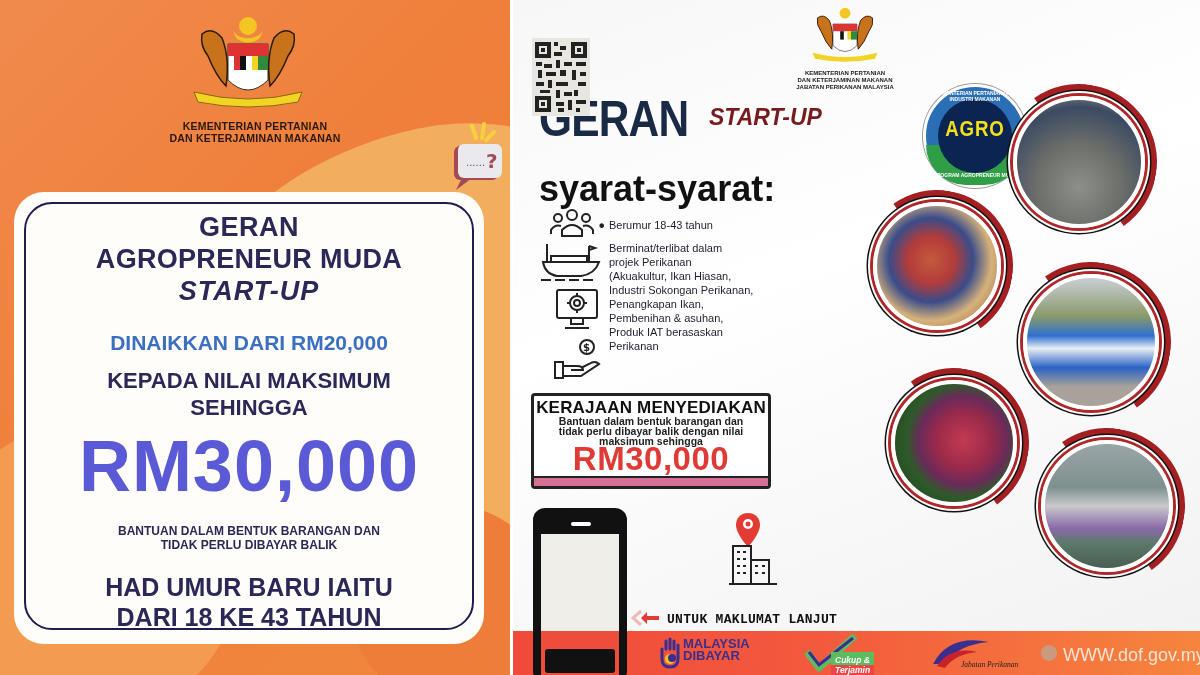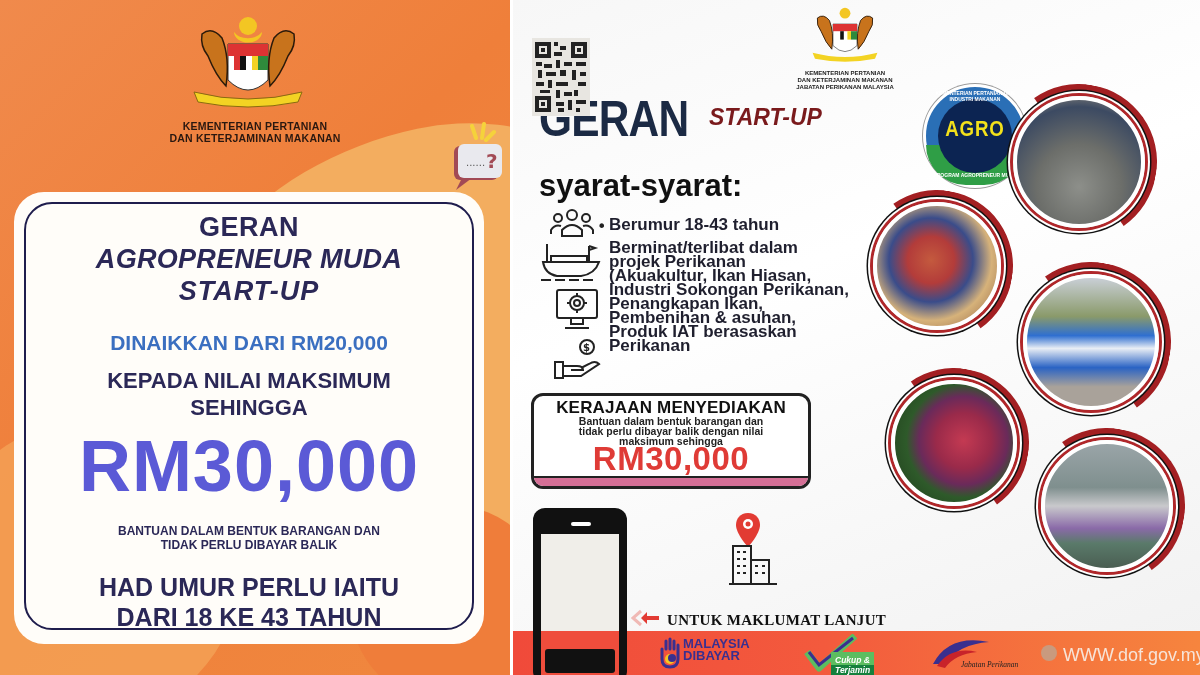--- a/index.html
+++ b/index.html
@@ -37,21 +37,21 @@
     position: absolute; left: 14px; top: 192px; width: 470px; height: 452px;
     background: #fffdf9; border-radius: 30px;
   }
   .card-inner {
     position: absolute; left: 24px; top: 202px; width: 450px; height: 428px;
     border: 2.5px solid #1f1d4d; border-radius: 28px;
   }
   .lt { position: absolute; left: 24px; width: 450px; text-align: center;
         font-family: "Liberation Sans", sans-serif; font-weight: 700; color: #2b2857; }
   .lt.title1 { top: 212px; font-size: 27px; letter-spacing: .5px; }
-  .lt.title2 { top: 244px; font-size: 27px; letter-spacing: .3px; font-style: italic; }
+  .lt.title2 { top: 244px; font-size: 27px; letter-spacing: .3px; }
   .lt.title3 { top: 276px; font-size: 27px; font-style: italic; letter-spacing: 1px; }
   .lt.raised { top: 331px; font-size: 21px; color: #3b6fc0; }
   .lt.to1 { top: 368px; font-size: 22px; }
   .lt.to2 { top: 395px; font-size: 22px; }
   .lt.amount { top: 425px; font-size: 72px; color: #5b5ad6; letter-spacing: 1px; }
   .lt.note1 { top: 524px; font-size: 12px; }
   .lt.note2 { top: 538px; font-size: 12px; }
   .lt.age1 { top: 573px; font-size: 25px; }
   .lt.age2 { top: 603px; font-size: 25px; }
 
@@ -77,53 +77,53 @@
     font-size: 23px; color: #7a1a1c;
   }
   .agro-title {
     position: absolute; left: 26px; top: 130px;
     font-family: "Liberation Sans", sans-serif; font-weight: 700; font-size: 28px;
     color: #d9393c; letter-spacing: -.3px;
     text-shadow: 1px 1px 0 #7a1a1c;
   }
   .syarat {
     position: absolute; left: 26px; top: 168px;
-    font-family: "Liberation Sans", sans-serif; font-weight: 700; font-size: 31px; color: #111;
+    font-family: "Liberation Sans", sans-serif; font-weight: 700; font-size: 36px; color: #111;
   }
   .cond-icon { position: absolute; }
   .cond-text {
-    position: absolute; font-family: "Liberation Sans", sans-serif; font-weight: 700;
-    font-size: 17px; color: #1f1f2e; line-height: 14px;
+    position: absolute; font-family: "Liberation Sans", sans-serif; font-weight: 400;
+    font-size: 11px; color: #1f1f2e; line-height: 14px;
   }
   .bullet { position: absolute; left: 84px; top: 217px; font-size: 16px; color: #222; }
 
   .gov-box {
-    position: absolute; left: 18px; top: 393px; width: 280px; height: 96px;
-    border: 3px solid #222; border-radius: 12px; background: #fff; overflow: hidden;
+    position: absolute; left: 18px; top: 393px; width: 240px; height: 96px;
+    border: 3px solid #222; border-radius: 4px; background: #fff; overflow: hidden;
   }
   .gov-box .pink { position: absolute; left: 0; right: 0; bottom: 0; height: 10px; background: #d56f96; border-top: 2.5px solid #222; }
   .gb { position: absolute; left: 0; width: 100%; text-align: center; font-family: "Liberation Sans", sans-serif; font-weight: 700; }
   .gb.h { top: 2px; font-size: 17px; color: #111; letter-spacing: .2px; }
   .gb.s { font-size: 10.5px; color: #222; line-height: 10px; }
   .gb.amt { top: 44px; font-size: 33px; color: #df3b36; letter-spacing: .5px; }
 
   .phone {
     position: absolute; left: 20px; top: 508px; width: 94px; height: 175px;
     background: #111; border-radius: 12px;
   }
   .phone .slot { position: absolute; left: 38px; top: 14px; width: 20px; height: 4px; background: #fff; border-radius: 2px; }
   .phone .screen { position: absolute; left: 8px; top: 26px; width: 78px; height: 102px; background: #f0eee9; }
   .phone .red { position: absolute; left: 8px; top: 128px; width: 78px; height: 45px; background: #ef4d3c; }
   .phone .bar { position: absolute; left: 12px; top: 150px; width: 70px; height: 22px; background: #111; border-radius: 3px; }
   .qr { position: absolute; left: 19px; top: 38px; width: 58px; height: 78px; }
 
   .arrow-icon { position: absolute; left: 118px; top: 609px; width: 30px; height: 18px; }
   .more-info {
     position: absolute; left: 154px; top: 612px;
-    font-family: Liberation Serif, serif; font-weight: 700; font-size: 15px; color: #111; letter-spacing: .3px;
+    font-family: Liberation Mono, monospace; font-weight: 700; font-size: 13px; color: #111; letter-spacing: .3px;
   }
 
   .pin-icon { position: absolute; left: 222px; top: 512px; width: 26px; height: 36px; }
   .building-icon { position: absolute; left: 216px; top: 540px; width: 48px; height: 46px; }
   .contact {
     position: absolute; left: 262px; top: 544px;
     font-family: "Liberation Sans", sans-serif; font-weight: 700; font-size: 13px; color: #111; line-height: 12.5px;
   }
 
   .footer {
@@ -211,21 +211,21 @@
 
 <div class="lt title1">GERAN</div>
 <div class="lt title2">AGROPRENEUR MUDA</div>
 <div class="lt title3">START-UP</div>
 <div class="lt raised">DINAIKKAN DARI RM20,000</div>
 <div class="lt to1">KEPADA NILAI MAKSIMUM</div>
 <div class="lt to2">SEHINGGA</div>
 <div class="lt amount">RM30,000</div>
 <div class="lt note1">BANTUAN DALAM BENTUK BARANGAN DAN</div>
 <div class="lt note2">TIDAK PERLU DIBAYAR BALIK</div>
-<div class="lt age1">HAD UMUR PERLU IAITU</div>
+<div class="lt age1">HAD UMUR BARU IAITU</div>
 <div class="lt age2">DARI 18 KE 43 TAHUN</div>
 
 <div class="right">
 
   <svg class="r-crest" viewBox="0 0 128 100">
     <circle cx="64" cy="12" r="9" fill="#f3c623"></circle>
     <path d="M44 30 h40 v36 q-20 20 -40 0z" fill="#fff" stroke="#333" stroke-width="1"></path>
     <rect x="44" y="30" width="40" height="12" fill="#d33"></rect>
     <rect x="56" y="42" width="6" height="14" fill="#111"></rect>
     <rect x="68" y="42" width="6" height="14" fill="#f3d323"></rect>
@@ -415,21 +415,21 @@
     <div>MALAYSIA</div>
     <div>DIBAYAR</div>
   </div>
 
   <svg class="cukup-icon" viewBox="0 0 70 38">
     <path d="M4 18 L16 34 L52 2" stroke="#5cbd60" stroke-width="7" fill="none" stroke-linejoin="round"></path>
     <path d="M6 18 L16 31 L50 4" stroke="#3a2f8f" stroke-width="3" fill="none"></path>
   </svg>
   <div class="cukup">
     <div>Cukup &amp;</div>
-    <div style="background:#15803d;margin:0 -4px;padding:0 4px">Terjamin</div>
+    <div style="background:#ef4444;margin:0 -4px;padding:0 4px">Terjamin</div>
   </div>
 
   <svg class="dof-icon" viewBox="0 0 100 36">
     <path d="M2 28 q16 -30 56 -22 q-30 2 -44 22z" fill="#3a2f8f"></path>
     <path d="M6 30 q14 -20 40 -14 q-22 2 -32 16z" fill="#c8232a"></path>
   </svg>
   <div class="dof-label">Jabatan Perikanan</div>
 
   <div class="globe-icon"></div>
   <div class="web">WWW.dof.gov.my</div>

